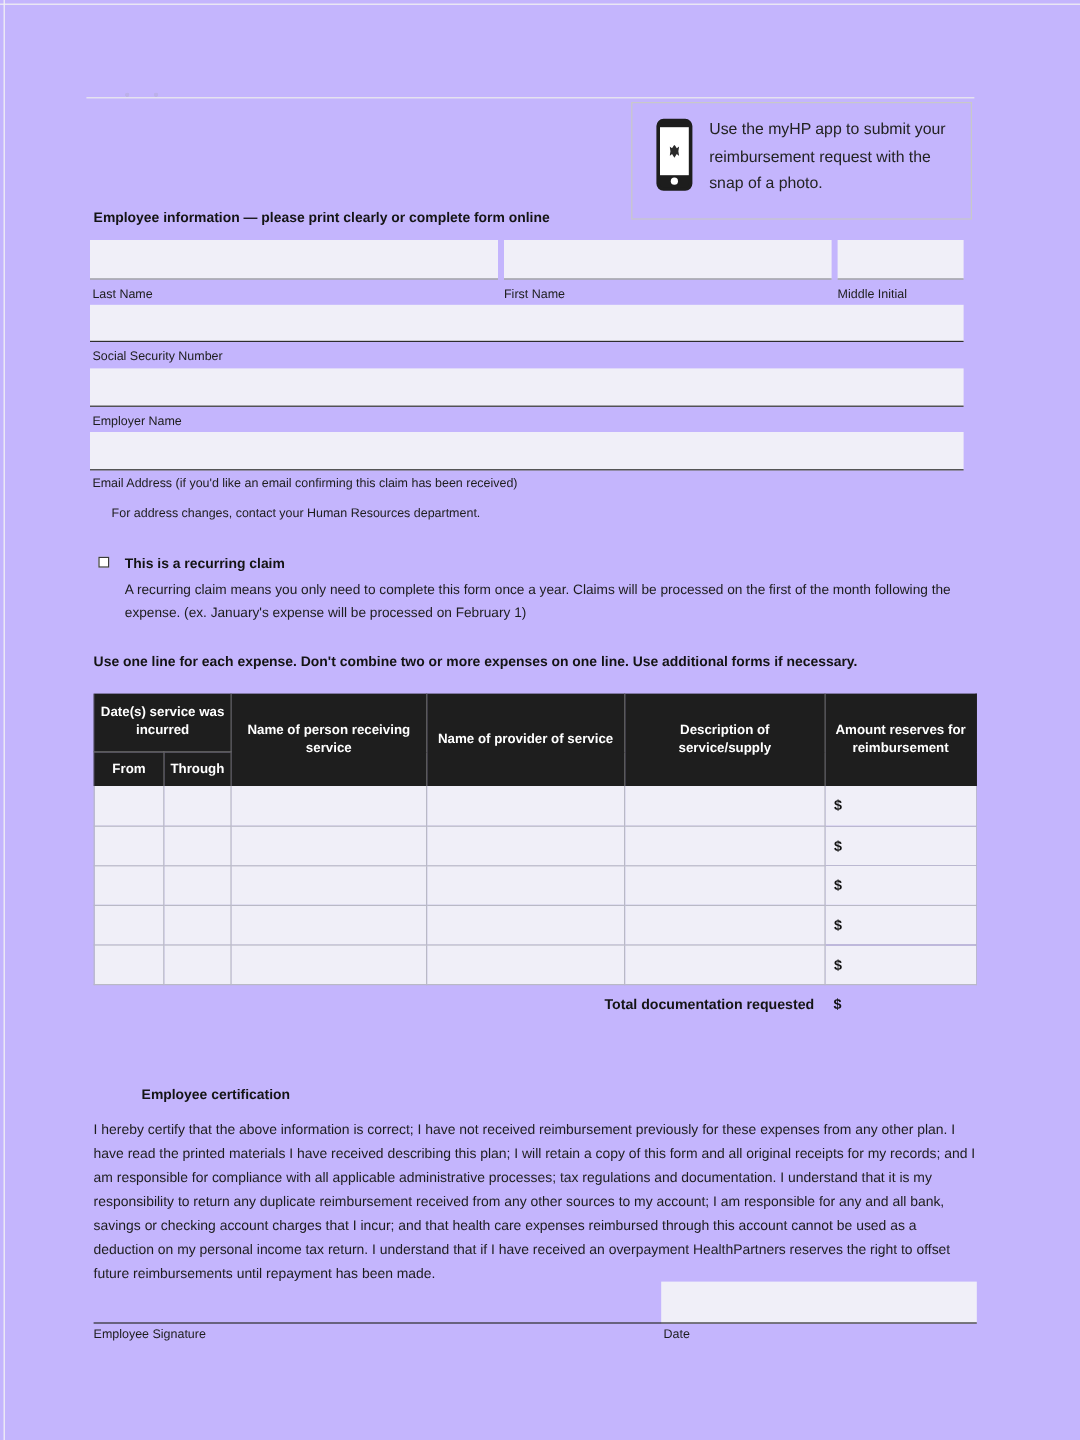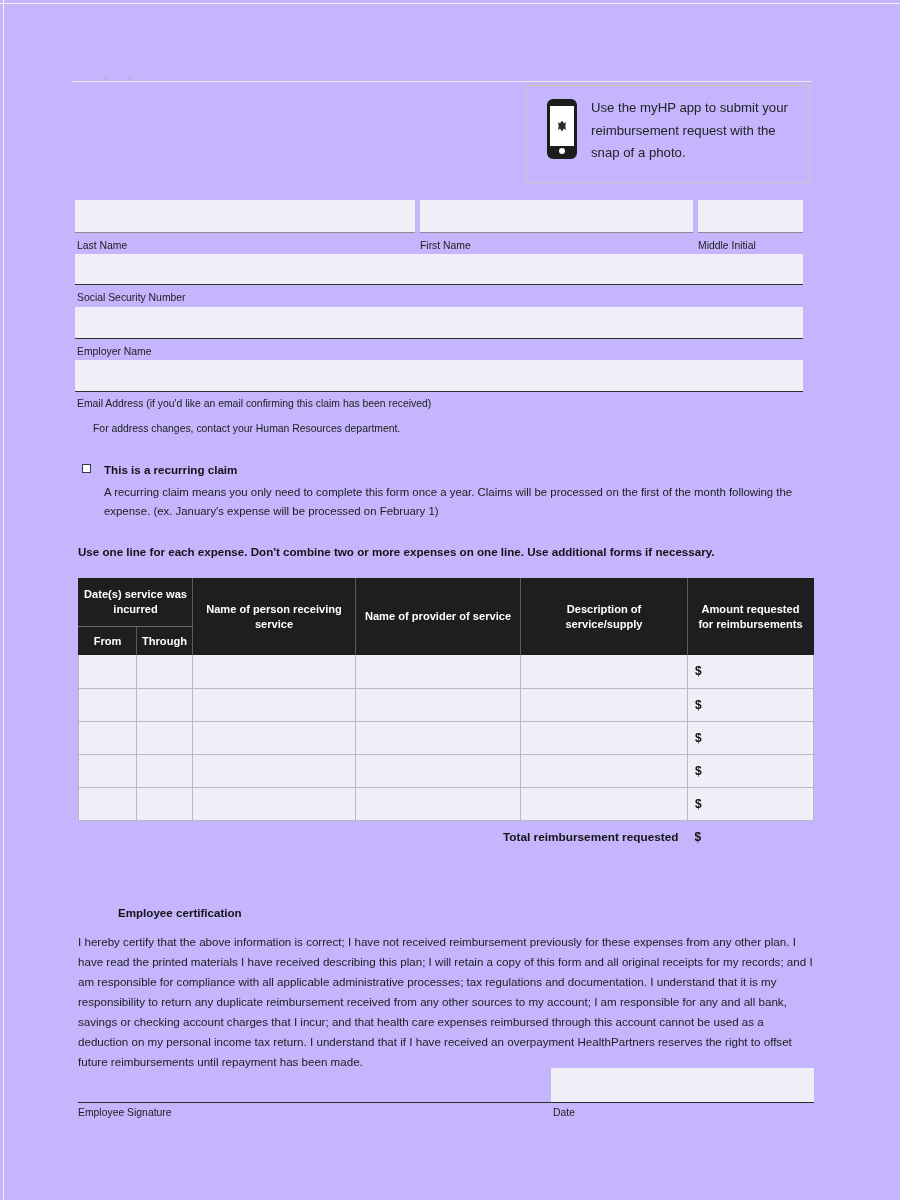--- a/index.html
+++ b/index.html
@@ -317,20 +317,21 @@
   <div class="promo">
     <div class="phone">
       <div class="phone-screen">
         <div class="phone-glyph"></div>
       </div>
       <div class="phone-home"></div>
     </div>
     <div class="promo-text">Use the myHP app to submit your reimbursement request with the snap of a photo.</div>
   </div>
 
+  <div class="section-label" id="employee-info-heading">Employee information — please print clearly or complete form online</div>
 
   <div class="field" style="left:75px; top:200px; width:340px; height:33px;"></div>
   <div class="field" style="left:420px; top:200px; width:273px; height:33px;"></div>
   <div class="field" style="left:698px; top:200px; width:105px; height:33px;"></div>
   <div class="field-caption" style="left:77px; top:240px;">Last Name</div>
   <div class="field-caption" style="left:420px; top:240px;">First Name</div>
   <div class="field-caption" style="left:698px; top:240px;">Middle Initial</div>
 
   <div class="field nb" style="left:75px; top:254px; width:728px; height:31px;"></div>
   <div class="field-caption" style="left:77px; top:292px;">Social Security Number</div>
@@ -356,21 +357,21 @@
       <col style="width:165px">
         <col style="width:167px">
         <col style="width:126px">
     </colgroup>
     <thead>
       <tr>
         <th class="th-dates first" colspan="2">Date(s) service was incurred</th>
         <th class="th-tall" rowspan="2">Name of person receiving service</th>
         <th class="th-tall" rowspan="2">Name of provider of service</th>
         <th class="th-tall" rowspan="2">Description of service/supply</th>
-        <th class="th-tall last" rowspan="2">Amount requested for reimbursements</th>
+        <th class="th-tall last" rowspan="2">Amount reserves for reimbursement</th>
       </tr>
       <tr>
         <th class="th-sub first">From</th>
         <th class="th-sub">Through</th>
       </tr>
     </thead>
     <tbody>
       <tr>
         <td></td>
         <td></td>
@@ -415,21 +416,21 @@
         <td></td>
         <td></td>
         <td></td>
         <td></td>
         <td></td>
         <td class="cell-amount">
             <span class="dollar">$</span>
           </td>
       </tr>
       <tr class="total-row">
-        <td colspan="5" class="total-label">Total reimbursement requested</td>
+        <td colspan="5" class="total-label">Total documentation requested</td>
         <td class="total-box">
             <span class="dollar">$</span>
           </td>
       </tr>
     </tbody>
   </table>
 
   <div class="section-label" id="employee-certification-heading">Employee certification</div>
   <div class="cert-body">I hereby certify that the above information is correct; I have not received reimbursement previously for these expenses from any other plan. I have read the printed materials I have received describing this plan; I will retain a copy of this form and all original receipts for my records;  and I am responsible for compliance with all applicable administrative processes; tax regulations and documentation. I understand that it is my responsibility to return any duplicate reimbursement received from any other sources to my account; I am responsible for any and all bank, savings or checking account charges that I incur; and that health care expenses reimbursed through this account cannot be used as a deduction on my personal income tax return. I understand that if I have received an overpayment HealthPartners reserves the right to offset future reimbursements until repayment has been made.</div>
 

